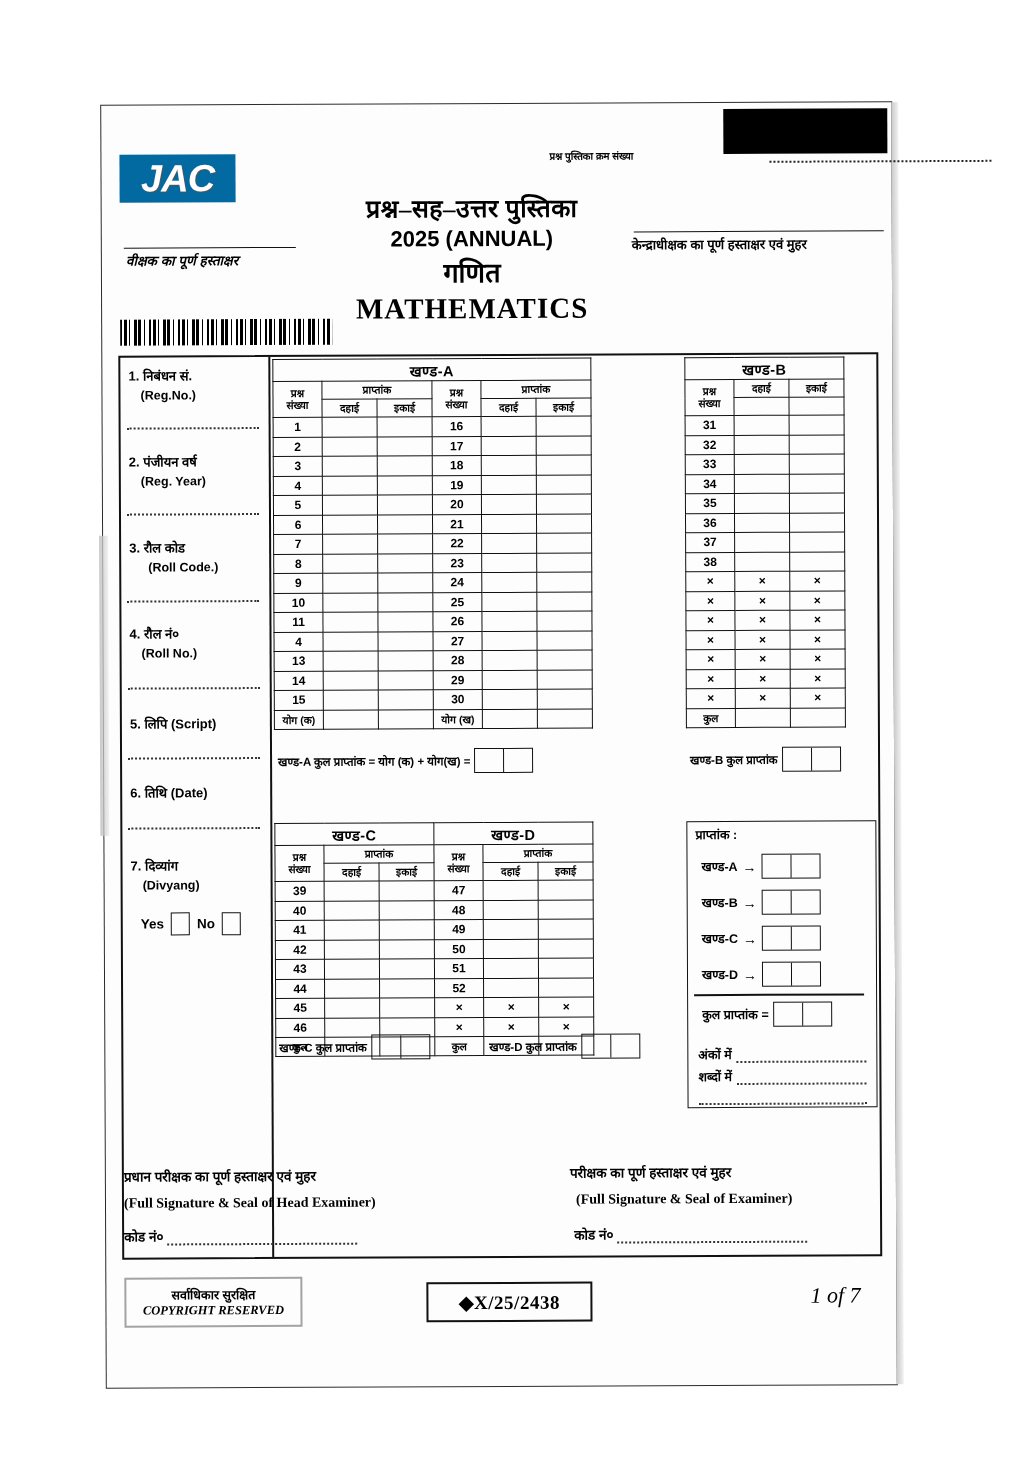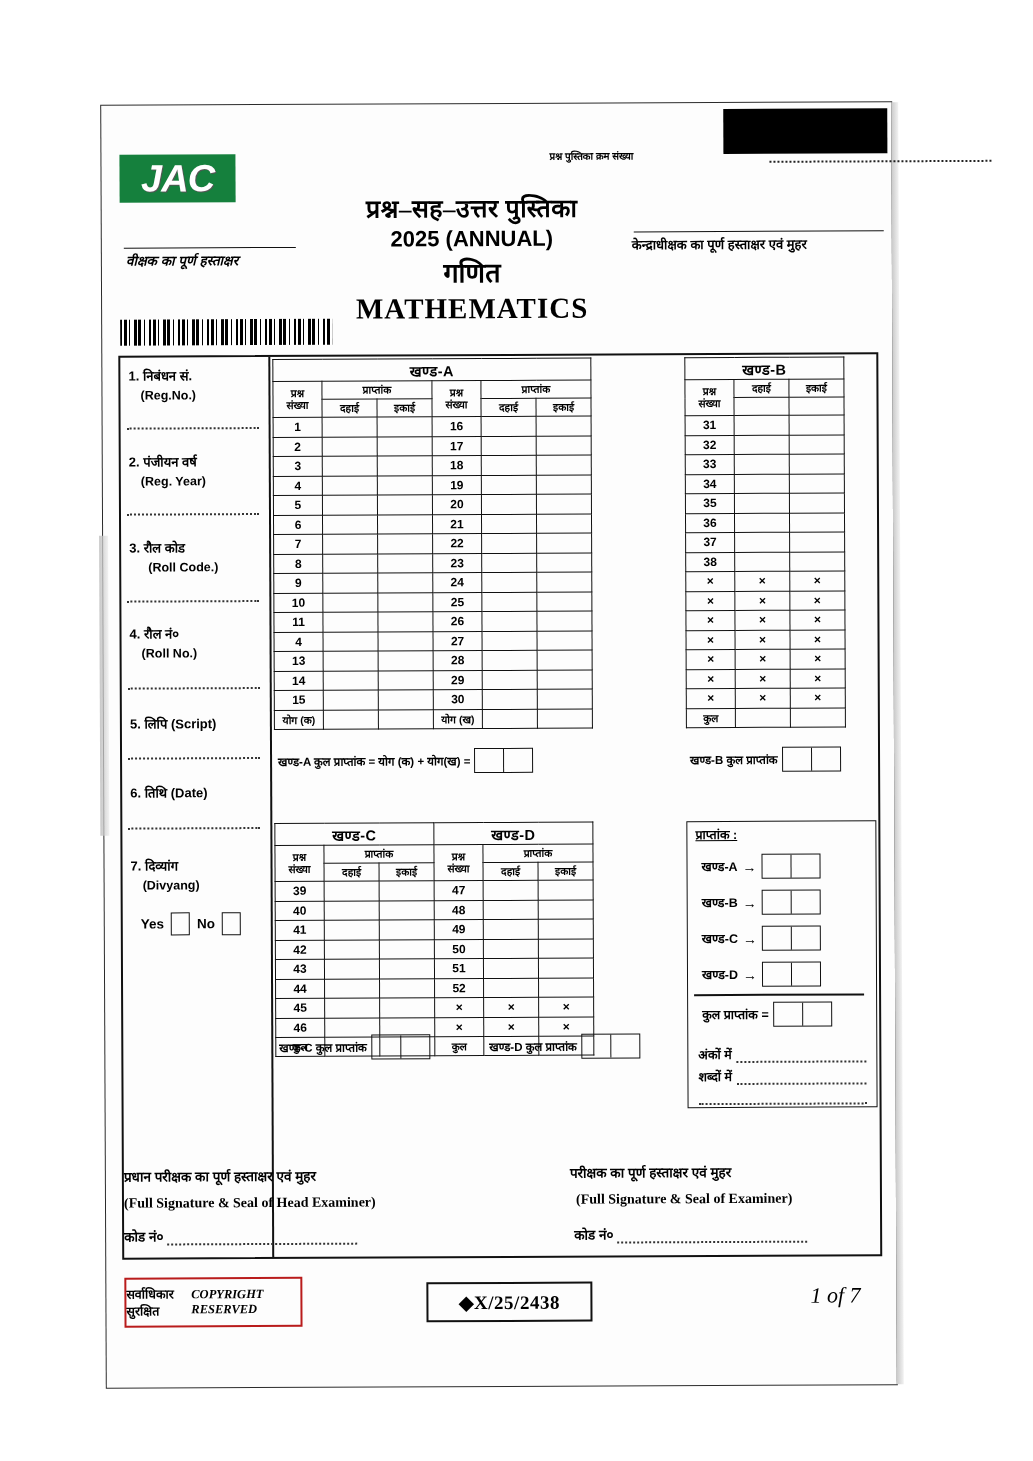--- a/index.html
+++ b/index.html
@@ -18,21 +18,21 @@
   #scan:before{ 
     content:"";position:absolute;right:-7px;top:0;width:7px;height:100%;
     background:linear-gradient(90deg,#c9c9c9,#f2f2f2);
   }
   
   .blackbar{position:absolute;left:622px;top:6px;width:164px;height:45px;background:#000;}
 
   
   .jac-logo{
     position:absolute;left:18px;top:49px;width:116px;height:48px;
-    background:#15803d;
+    background:#0369a1;
     display:flex;align-items:center;justify-content:center;
     overflow:hidden;
   }
   .jac-logo span{
     color:#fff;font-family:"Liberation Sans", sans-serif;
     font-weight:bold;font-style:italic;font-size:38px;letter-spacing:-1px;
     text-shadow:1px 1px 0 #555;
   }
   .sig-line{position:absolute;border-top:1.6px solid #111;}
   .hdr-label{position:absolute;font-family:"Liberation Sans", sans-serif;font-weight:bold;}
@@ -89,36 +89,36 @@
 
   .totrow{position:absolute;font-family:"Liberation Sans", sans-serif;font-weight:bold;font-size:11.5px;display:flex;align-items:center;gap:4px;}
   .numbox{display:inline-flex;border:1.5px solid #111;}
   .numbox i{display:block;width:28px;height:23px;border-right:1.5px solid #111;font-style:normal;}
   .numbox i:last-child{border-right:none;}
 
   
   #tblCD{position:absolute;left:2px;top:466px;}
   
   .sumpanel{position:absolute;left:414px;top:466px;width:188px;height:285px;border:1.5px solid #111;}
-  .sp-title{position:absolute;left:8px;top:4px;font-family:"Liberation Sans", sans-serif;font-weight:bold;font-size:12.5px;text-decoration:underline;}
+  .sp-title{position:absolute;left:8px;top:4px;font-family:"Liberation Sans", sans-serif;font-weight:bold;font-size:12.5px;}
   .sp-row{position:absolute;left:14px;display:flex;align-items:center;gap:5px;font-family:"Liberation Sans", sans-serif;font-weight:bold;font-size:12.5px;}
   .arrow{font-size:14px;}
   .sp-hr{position:absolute;left:6px;width:170px;border-top:2px solid #111;}
   .sp-dotline{position:absolute;display:flex;align-items:flex-end;gap:5px;font-family:"Liberation Sans", sans-serif;font-weight:bold;font-size:12.5px;}
   .sp-dotline u{flex:1;border-bottom:2.5px dotted #333;text-decoration:none;height:11px;}
 
   
   .foot{position:absolute;font-family:"Liberation Sans", sans-serif;font-weight:bold;}
   .foot-hi{font-size:13.5px;}
   .foot-en{font-size:14px;font-family:"Liberation Serif",serif;font-weight:bold;}
   .foot-code{font-size:13.5px;display:flex;align-items:flex-end;gap:4px;}
   .foot-code u{display:inline-block;width:190px;border-bottom:2.5px dotted #333;text-decoration:none;height:11px;}
 
-  .copybox{position:absolute;left:18px;top:1172px;width:174px;height:46px;border:2px solid #b91c1c;
-    display:flex;align-items:center;justify-content:center;}
+  .copybox{position:absolute;left:18px;top:1172px;width:174px;height:46px;border:2px solid #a3a3a3;
+    display:flex;flex-direction:column;align-items:center;justify-content:center;}
   .copybox div:first-child{font-family:"Liberation Sans", sans-serif;font-weight:bold;font-size:12.5px;}
   .copybox div:last-child{font-family:"Liberation Serif",serif;font-weight:bold;font-style:italic;font-size:12.5px;}
 
   .codebox{position:absolute;left:320px;top:1178px;width:162px;height:36px;border:2.2px solid #111;
     display:flex;align-items:center;justify-content:center;
     font-family:"Liberation Serif",serif;font-weight:bold;font-size:19px;letter-spacing:.5px;}
   .pageno{position:absolute;left:704px;top:1180px;font-family:"Liberation Serif",serif;font-style:italic;font-size:22px;}
 
   .edge-smudge{position:absolute;left:-4px;top:430px;width:9px;height:300px;
     background:linear-gradient(90deg,#b5b5b5,#ededed);opacity:.75;}

